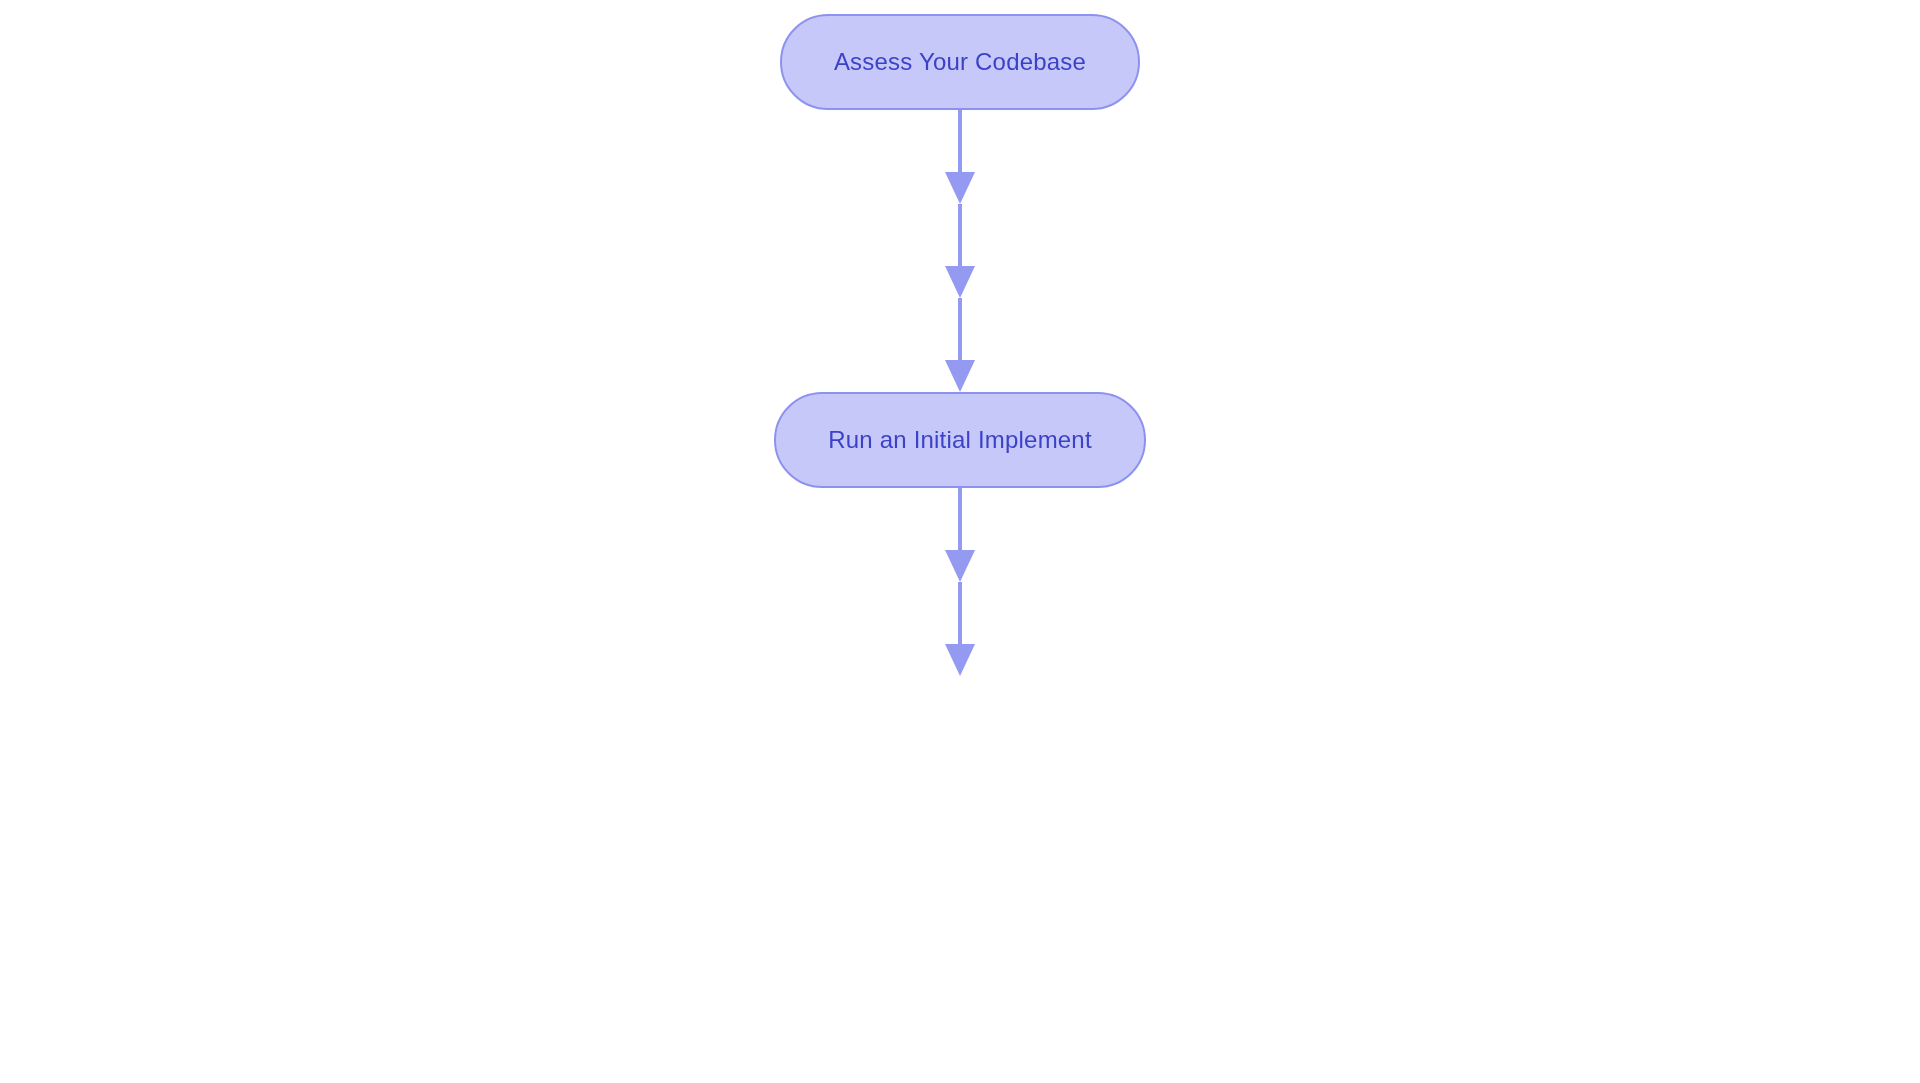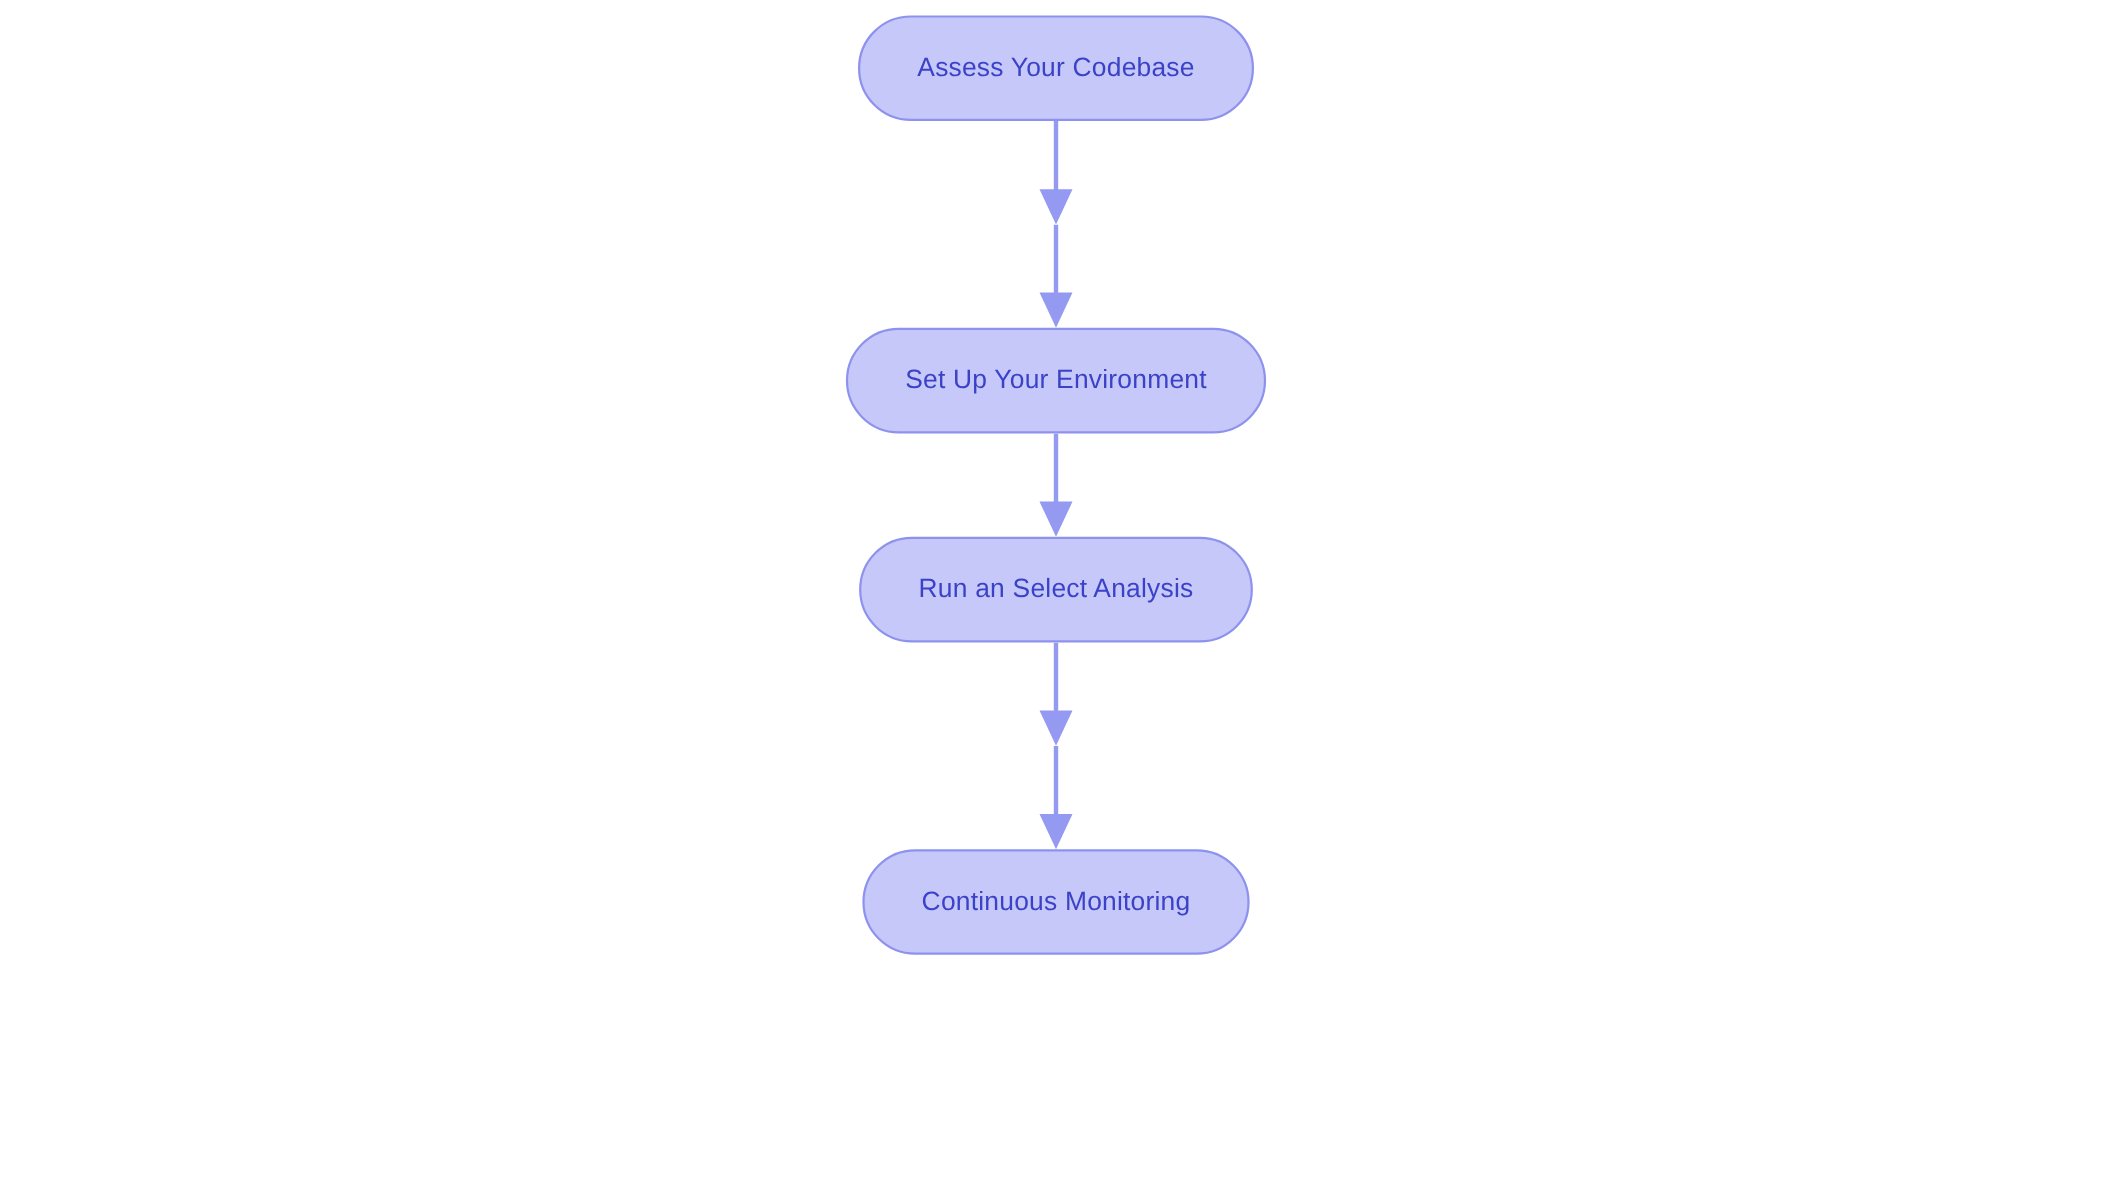--- a/index.html
+++ b/index.html
@@ -70,47 +70,41 @@
   </div>
 
 
   <div class="connector">
     <svg width="40" height="94" viewBox="0 0 40 94" aria-hidden="true">
       <line x1="20" y1="0" x2="20" y2="64"></line>
       <polygon points="5,62 35,62 20,94"></polygon>
     </svg>
   </div>
 
-  <div class="node">
-    <span class="node-label">Set Up Your Environment</span>
-  </div>
 
   <div class="connector">
     <svg width="40" height="94" viewBox="0 0 40 94" aria-hidden="true">
       <line x1="20" y1="0" x2="20" y2="64"></line>
       <polygon points="5,62 35,62 20,94"></polygon>
     </svg>
   </div>
 
   <div class="node">
-    <span class="node-label">Run an Select Analysis</span>
+    <span class="node-label">Run an Initial Implement</span>
   </div>
 
   <div class="connector">
     <svg width="40" height="94" viewBox="0 0 40 94" aria-hidden="true">
       <line x1="20" y1="0" x2="20" y2="64"></line>
       <polygon points="5,62 35,62 20,94"></polygon>
     </svg>
   </div>
 
 
   <div class="connector">
     <svg width="40" height="94" viewBox="0 0 40 94" aria-hidden="true">
       <line x1="20" y1="0" x2="20" y2="64"></line>
       <polygon points="5,62 35,62 20,94"></polygon>
     </svg>
   </div>
 
-  <div class="node">
-    <span class="node-label">Continuous Monitoring</span>
-  </div>
 
 </div>
 
 </body></html>

